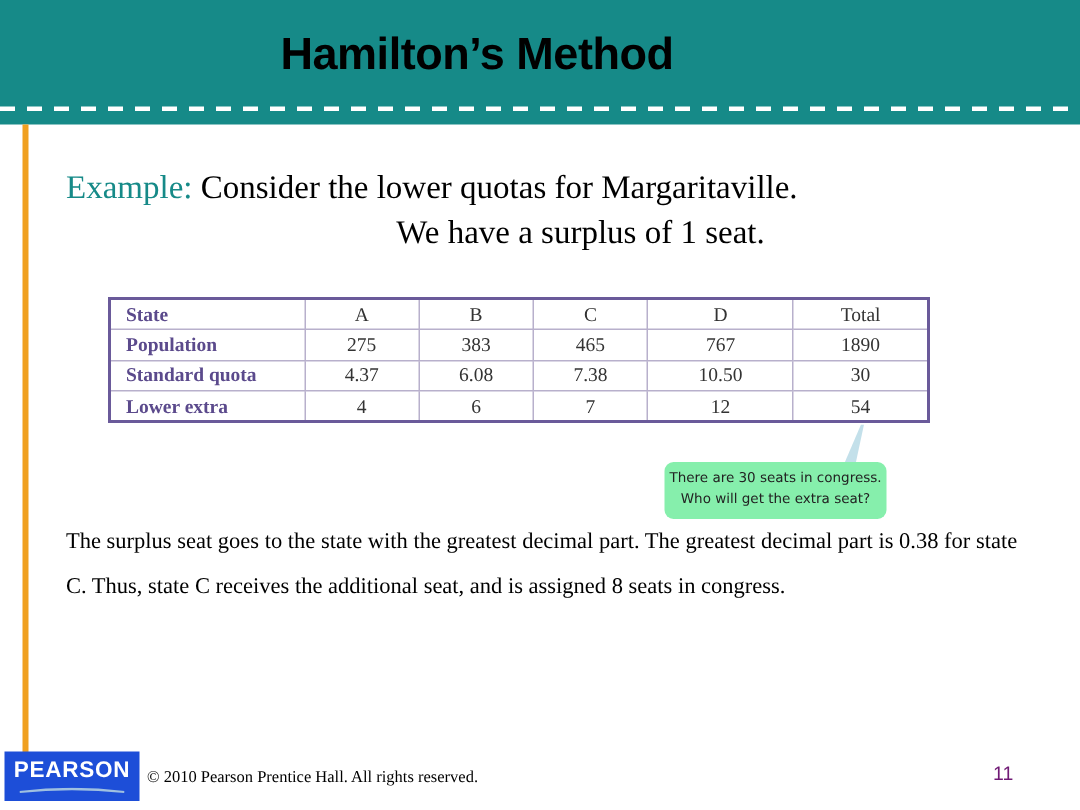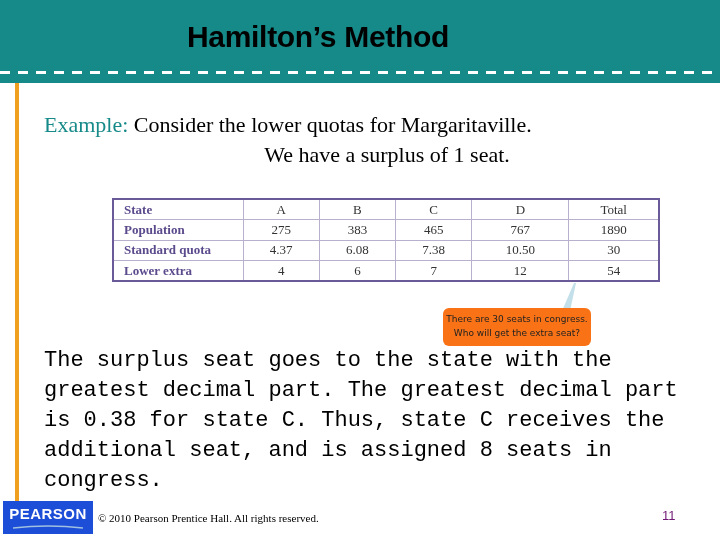--- a/index.html
+++ b/index.html
@@ -5,26 +5,26 @@
   * { margin:0; padding:0; box-sizing:border-box; }
   body { width:720px; height:540px; background:#ffffff; position:relative; overflow:hidden; font-family:"Liberation Serif", serif; }
   .header { position:absolute; left:0; top:0; width:720px; height:83px; background:#168a88; }
   .title { position:absolute; left:0; top:20px; width:636px; text-align:center; font-family:"Liberation Sans", sans-serif; font-weight:bold; font-size:30px; color:#000; letter-spacing:-0.3px; }
   .dashes { position:absolute; left:0; top:71px; width:720px; height:3px;
     background: repeating-linear-gradient(to right, #ffffff 0 10px, transparent 10px 18px); }
   .vline { position:absolute; left:15px; top:83px; width:4px; height:440px; background:#f0a020; }
   .example { position:absolute; left:44px; top:110px; width:660px; font-size:22px; line-height:30px; color:#000; }
   .example .lbl { color:#168a88; }
   .example .indent { padding-left:26px;text-align:center; }
-  table.data { position:absolute; left:72px; top:198px; width:548px; border-collapse:collapse; border:2px solid #6a5a9a; font-size:13px;margin-left:40px; }
+  table.data { position:absolute; left:72px; top:198px; width:548px; border-collapse:collapse; border:2px solid #6a5a9a; font-size:13px; }
   table.data td { border:1px solid #b8b0cc; height:20.5px; text-align:center; color:#333; }
   table.data td.rh { text-align:left; padding-left:10px; font-weight:bold; color:#5b4a8c; width:130px; }
-  .bubble { position:absolute; left:443px; top:308px; width:148px; height:38px; background:#f97316; border-radius:6px; font-family:"DejaVu Sans", sans-serif; font-size:9px; line-height:14px; text-align:center; padding-top:4px; color:#222; }
+  .bubble { position:absolute; left:443px; top:308px; width:148px; height:38px; background:#86efac; border-radius:6px; font-family:"DejaVu Sans", sans-serif; font-size:9px; line-height:14px; text-align:center; padding-top:4px; color:#222; }
   .pointer { position:absolute; left:560px; top:283px; width:22px; height:30px; }
-  .para { position:absolute; left:44px; top:346px; width:640px; font-size:22px; line-height:30px; color:#000;font-family:Liberation Mono, monospace; }
+  .para { position:absolute; left:44px; top:346px; width:640px; font-size:15px; line-height:30px; color:#000; }
   .logo { position:absolute; left:3px; top:501px; width:90px; height:33px; background:#1d4ed8; color:#fff; font-family:"Liberation Sans", sans-serif; font-size:15px; font-weight:bold; text-align:center; padding-top:4px; letter-spacing:0.5px; }
   .logo-swoosh { position:absolute; left:10px; top:24px; width:70px; height:4px; }
   .copyright { position:absolute; left:98px; top:512px; font-size:11px; color:#000; }
   .pagenum { position:absolute; left:662px; top:508px; font-family:"Liberation Sans", sans-serif; font-size:13px; color:#701a75; }
 </style>
 </head>
 <body>
 
 <div class="header"></div>
 <div class="title">Hamilton’s Method</div>

